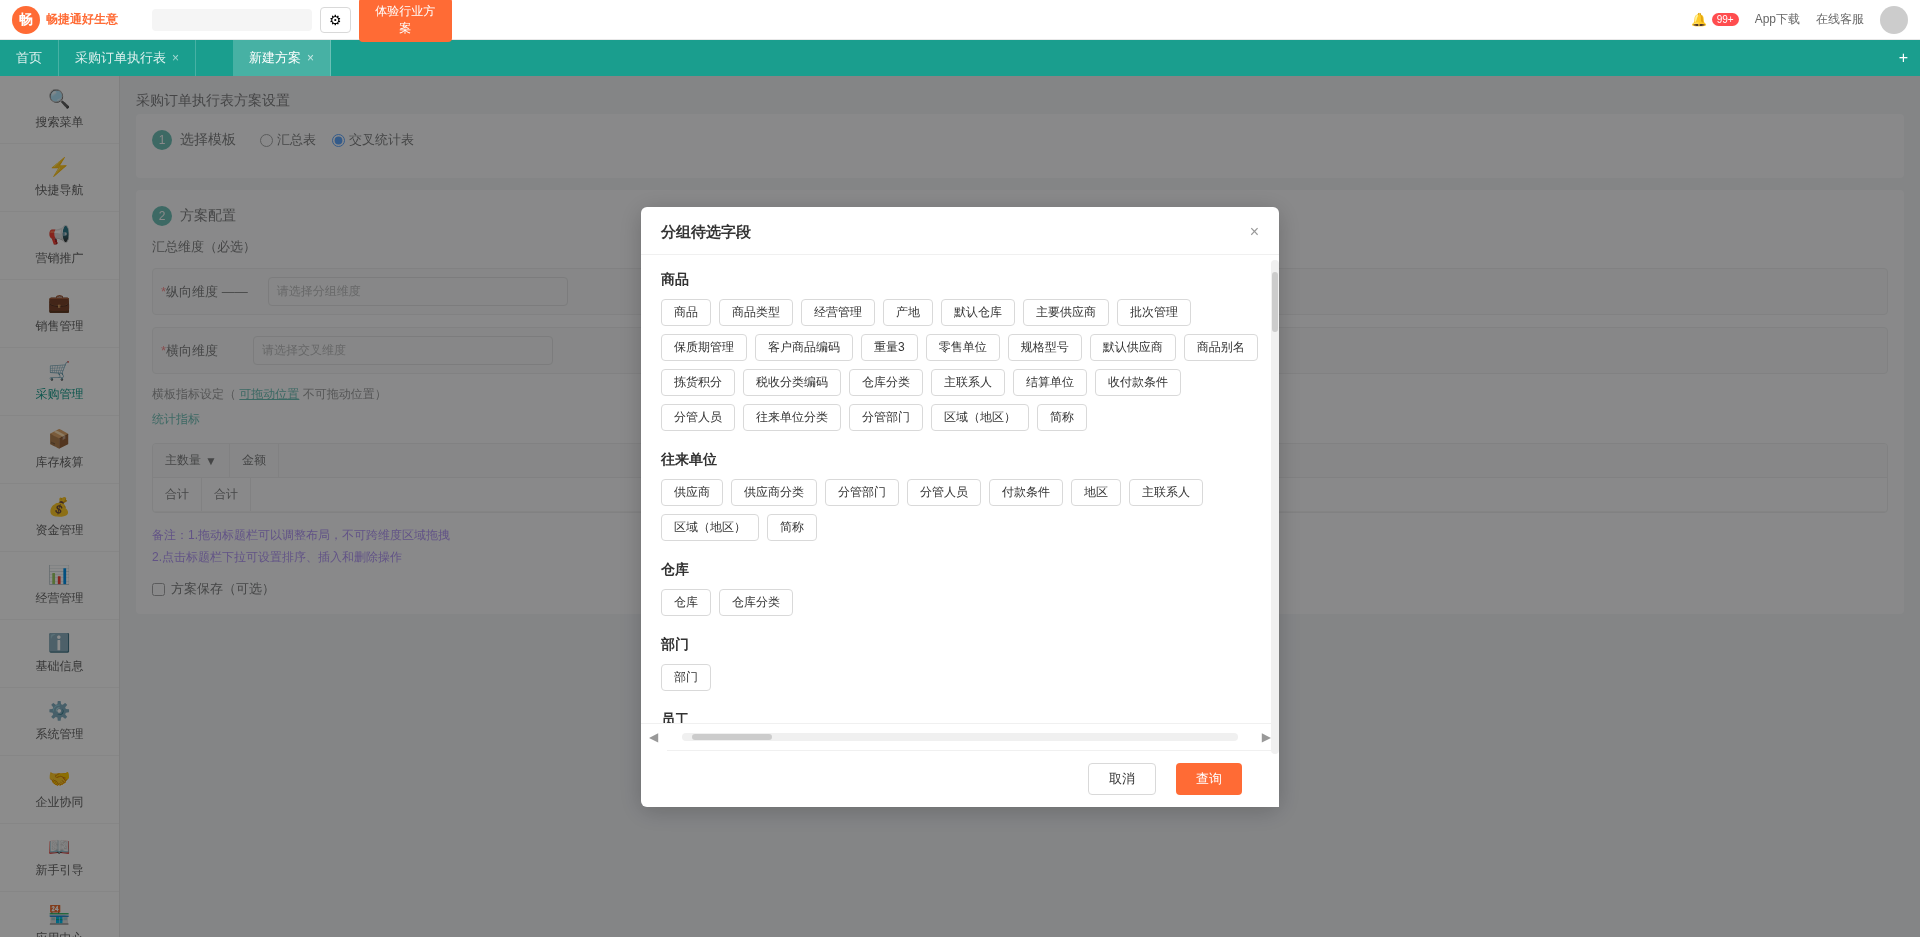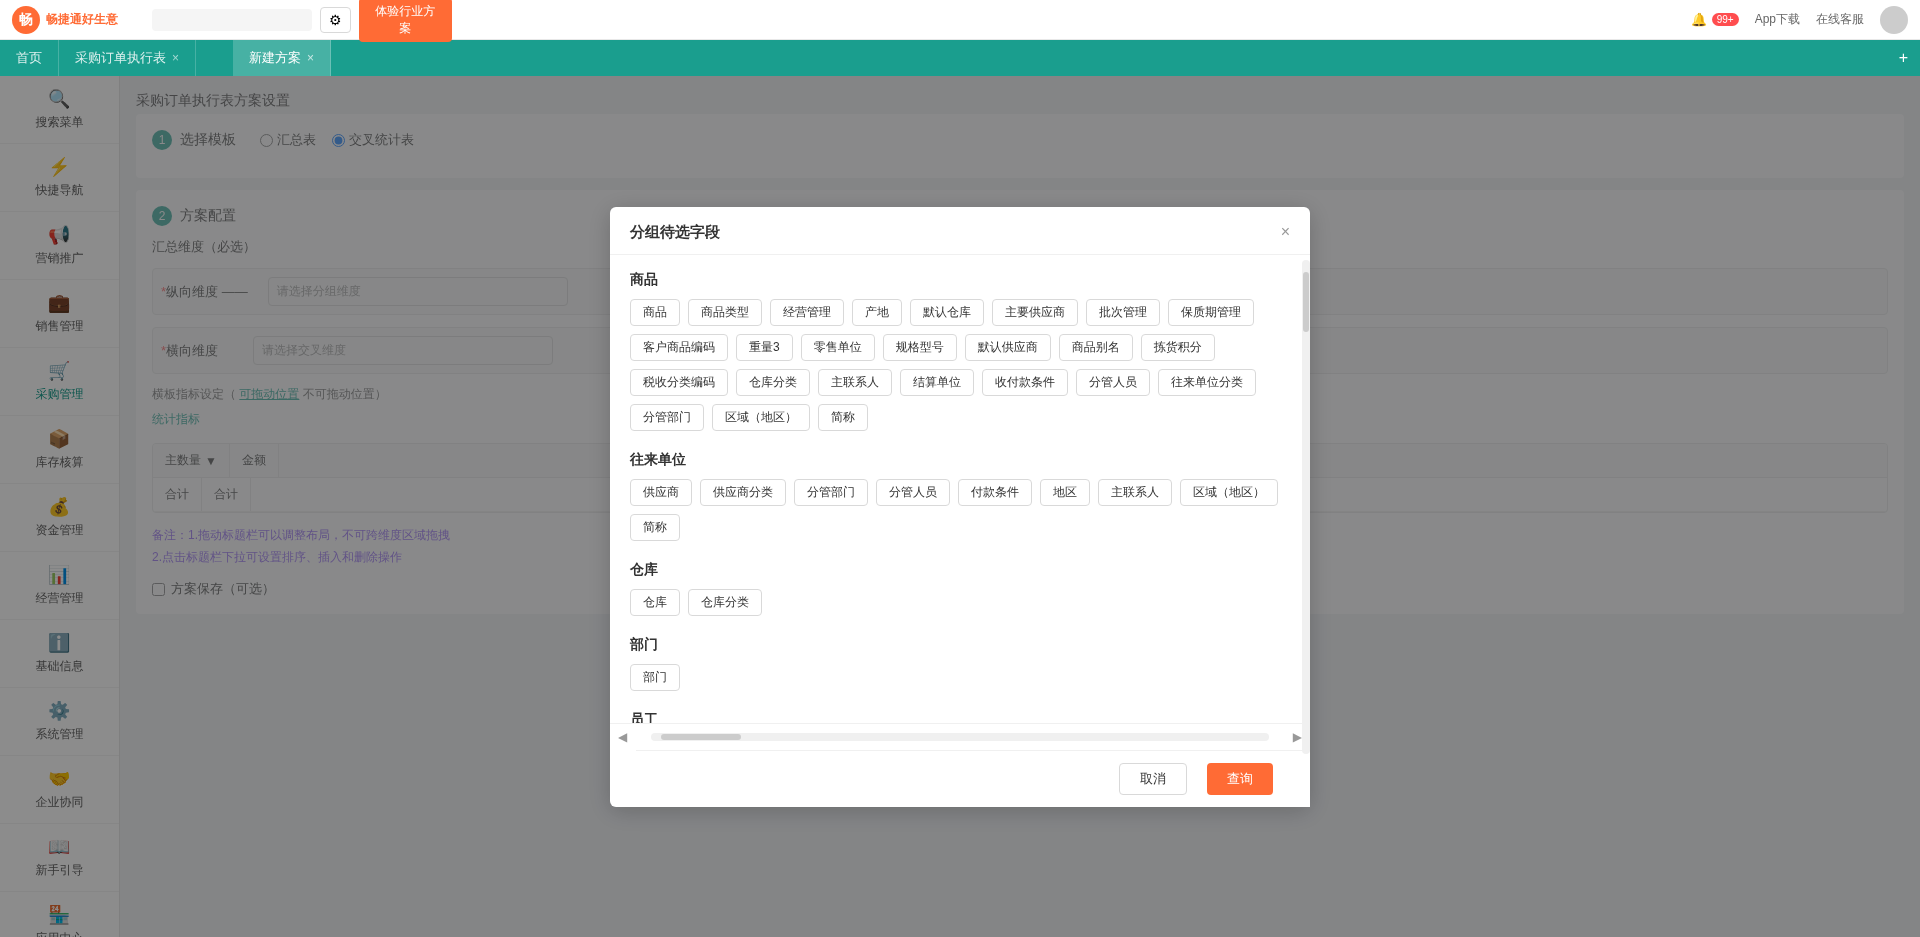--- a/index.html
+++ b/index.html
@@ -211,21 +211,21 @@
       z-index: 200;
       display: flex;
       align-items: center;
       justify-content: center;
     }
 
     
     .dialog {
       background: white;
       border-radius: 6px;
-      width: 700px;
+      width: 638px;
       max-height: 600px;
       display: flex;
       flex-direction: column;
       box-shadow: 0 4px 24px rgba(0,0,0,0.2);
       position: relative;
     }
     .dialog-header {
       padding: 16px 20px 12px;
       border-bottom: 1px solid #f0f0f0;
       display: flex;

